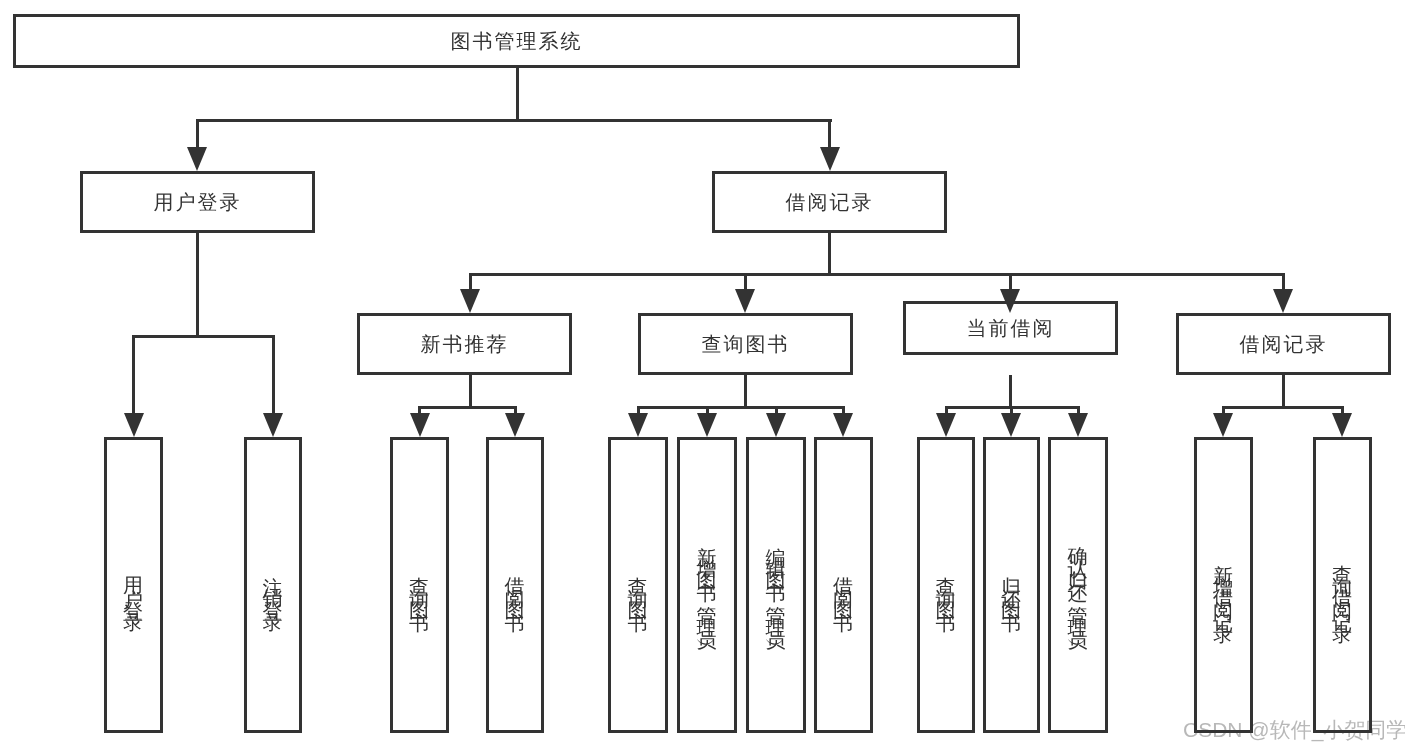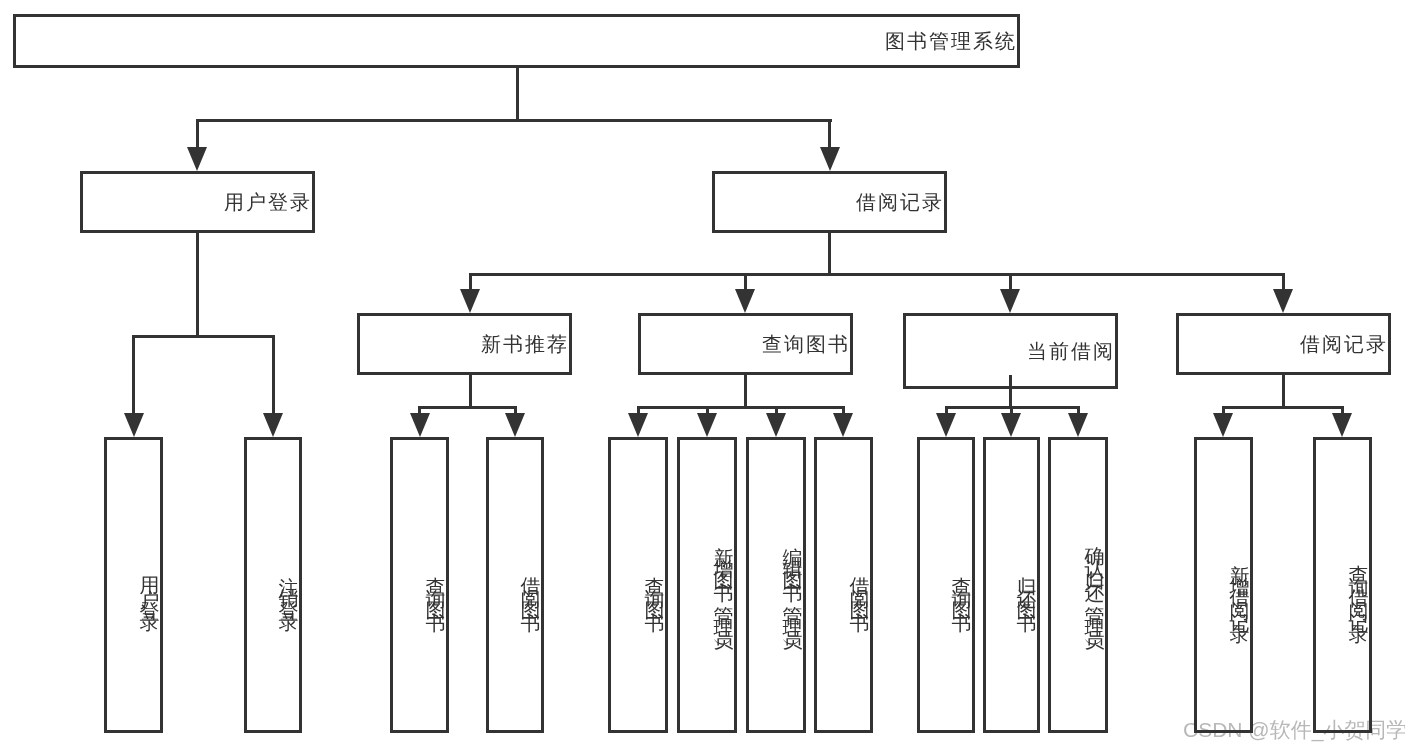--- a/index.html
+++ b/index.html
@@ -20,21 +20,21 @@
     background:var(--background);
     overflow:hidden;
   }
   .box{
     position:absolute;
     box-sizing:border-box;
     border:3px solid var(--line);
     background:transparent;
     display:flex;
     align-items:center;
-    justify-content:flex-end;
+    justify-content:center;
     color:var(--text);
     z-index:2;
   }
   .box.h span{
     font-size:20px;
     letter-spacing:2px;
     white-space:nowrap;
   }
   .box.v span{
     writing-mode:vertical-rl;
@@ -137,21 +137,21 @@
   <div class="box h" style="left:712px;top:171px;width:235px;height:62px">
     <span>借阅记录</span>
   </div>
 
   <div class="box h" style="left:357px;top:313px;width:215px;height:62px">
     <span>新书推荐</span>
   </div>
   <div class="box h" style="left:638px;top:313px;width:215px;height:62px">
     <span>查询图书</span>
   </div>
-  <div class="box h" style="left:903px;top:313px;width:215px;height:76px">
+  <div class="box h" style="left:903px;top:301px;width:215px;height:54px">
     <span>当前借阅</span>
   </div>
   <div class="box h" style="left:1176px;top:313px;width:215px;height:62px">
     <span>借阅记录</span>
   </div>
 
   <div class="box v" style="left:104px;top:437px;width:59px;height:296px">
     <span>用户登录</span>
   </div>
   <div class="box v" style="left:244px;top:437px;width:58px;height:296px">

